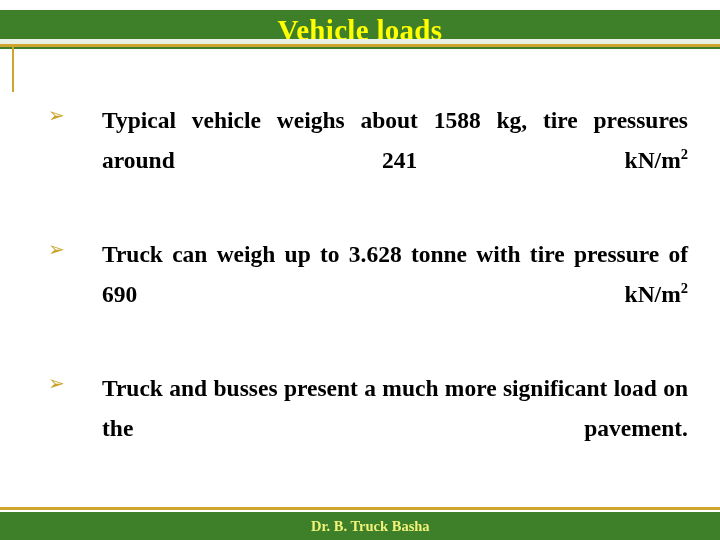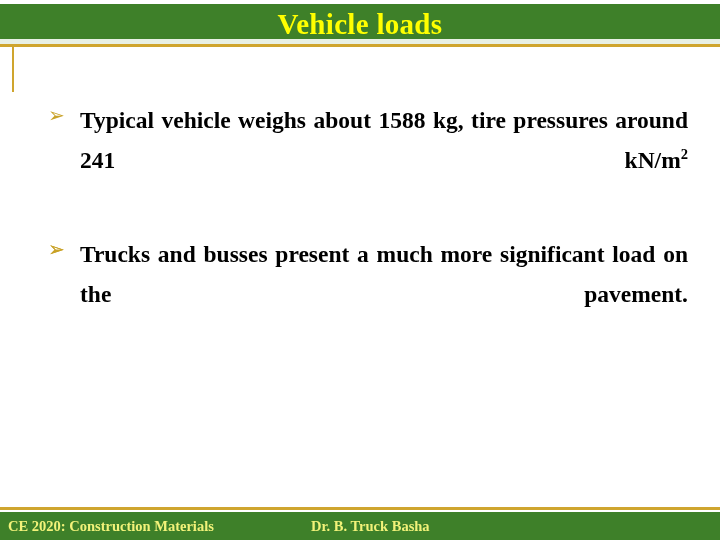--- a/index.html
+++ b/index.html
@@ -17,21 +17,21 @@
     position: relative;
     width: 720px;
     height: 540px;
     background: #ffffff;
   }
 
   
   .title-bar {
     position: absolute;
     left: 0;
-    top: 4px;
+    top: 10px;
     width: 720px;
     height: 39px;
     background: #3e8029;
     display: flex;
     align-items: center;
     justify-content: center;
   }
   .title-text {
     color: #ffff00;
     font-family: "Liberation Serif", "DejaVu Serif", serif;
@@ -94,20 +94,21 @@
   .bullet-text {
     display: block;
     color: #000000;
     font-family: "Liberation Serif", "DejaVu Serif", serif;
     font-weight: bold;
     font-size: 23.5px;
     line-height: 40px;
     text-align: justify;
     text-justify: inter-word;
     hyphens: none;
+    margin-left: 22px;
   }
   
   .bullet-text:after {
     content: "";
     display: inline-block;
     width: 100%;
   }
   .bullet-text sup {
     font-size: 0.62em;
     vertical-align: super;
@@ -160,28 +161,28 @@
 
   <div class="body-area">
 
     <div class="bullet-row">
       <span class="bullet-marker">➢</span>
       <span class="bullet-text"><span>Typical vehicle weighs about 1588 kg, tire pressures around 241 kN/m</span><sup>2</sup></span>
     </div>
 
     <div class="bullet-row">
       <span class="bullet-marker">➢</span>
+      <span class="bullet-text"><span>Truck can weigh up to 3.628 tonne with tire pressure of 690 kN/m</span><sup>2</sup></span>
     </div>
 
     <div class="bullet-row">
       <span class="bullet-marker">➢</span>
-      <span class="bullet-text"><span>Trucks and busses present a much more significant load on the pavement.</span></span>
+      <span class="bullet-text"><span>Truck and busses present a much more significant load on the pavement.</span></span>
     </div>
 
   </div>
 
   <div class="footer-rule"></div>
   <div class="footer-bar">
-    <span class="footer-item footer-left">CE 2020: Construction Materials</span>
     <span class="footer-item footer-center">Dr. B. Truck Basha</span>
   </div>
 
 </div>
 
 </body></html>

